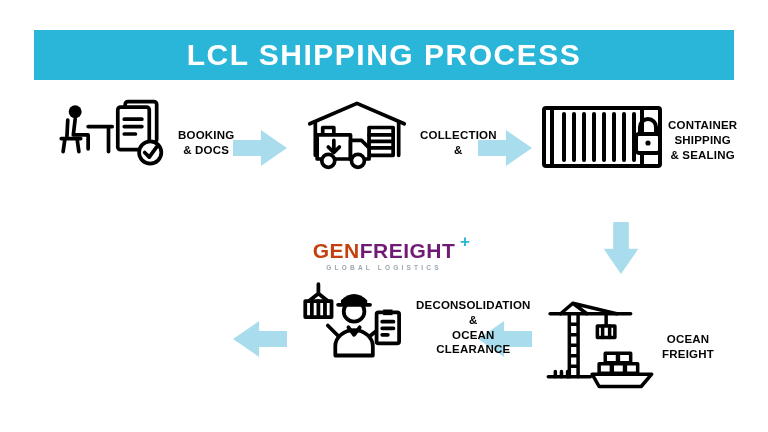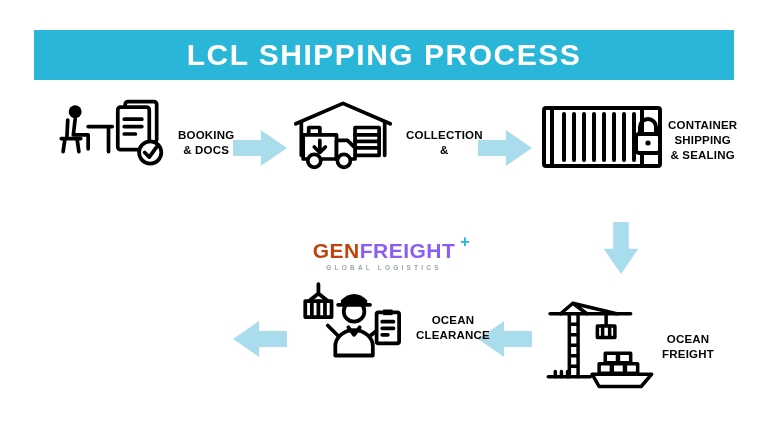--- a/index.html
+++ b/index.html
@@ -15,37 +15,37 @@
     margin:0;color:#ffffff;font-size:30px;font-weight:bold;letter-spacing:1.5px;
   }
   .step{position:absolute;display:flex;flex-direction:row;align-items:center;}
   .step .icon{display:flex;align-items:flex-end;justify-content:center;}
   .step .label{
     margin-top:5px;text-align:center;font-weight:bold;font-size:11.5px;
     line-height:1.3;color:#050505;letter-spacing:.2px;
   }
   .step .label span{display:block;}
   .step1{left:52px;top:96px;width:176px;}
-  .step2{left:280px;top:96px;width:176px;}
+  .step2{left:294px;top:96px;width:176px;}
   .step3{left:538px;top:98px;width:176px;}
   .step4{left:538px;top:298px;width:176px;}
   .step5{left:294px;top:280px;width:176px;}
   .step6{left:52px;top:284px;width:176px;}
   .arrow{position:absolute;line-height:0;}
   .arrow svg{display:block;}
   .arrow-left svg{transform:scaleX(-1);}
   .a1{left:233px;top:127px;}
   .a2{left:478px;top:127px;}
   .a3{left:600px;top:222px;}
   .a4{left:478px;top:318px;}
   .a5{left:233px;top:318px;}
   .logo{position:absolute;left:299px;top:239px;width:170px;text-align:center;}
   .wordmark{position:relative;display:inline-block;font-size:21px;font-weight:bold;letter-spacing:.5px;}
   .gen{color:#c2410c;}
-  .freight{color:#8b5cf6;}
+  .freight{color:#701a75;}
   .plus{
     position:absolute;right:-15px;top:-7px;color:#29b6d8;
     font-size:17px;font-weight:bold;
   }
   .logo .subtitle{
     font-size:6.5px;letter-spacing:3.2px;color:#9aa7b0;margin-top:1px;font-weight:bold;
   }
   .ic{stroke:#000;stroke-width:4;fill:none;stroke-linecap:round;stroke-linejoin:round;}
   .icf{fill:#000;stroke:none;}
   .icw{stroke:#000;stroke-width:4;fill:#fff;stroke-linecap:round;stroke-linejoin:round;}
@@ -176,20 +176,21 @@
         <rect class="icf" x="95" y="31" width="10" height="6"></rect>
         <path class="ic" d="M94 44 H106 M94 51 H106 M94 58 H100"></path>
         <circle class="icw" cx="64" cy="33" r="11"></circle>
         <path class="icf" d="M50 21 Q64 8 78 21 L78 26 H50 Z"></path>
         <path class="ic" d="M47 26 H81"></path>
         <path class="icw" d="M44 80 V70 a20 17 0 0 1 40 0 V80 Z"></path>
         <path class="ic" d="M58 50 L64 58 L70 50"></path>
       </svg>
     </div>
     <div class="label">
+      <span>DECONSOLIDATION &amp;</span>
       <span>OCEAN CLEARANCE</span>
     </div>
   </div>
 
   <div class="arrow arrow-left a5">
     <svg width="54" height="42" viewBox="0 0 60 44">
         <polygon fill="#a9dcec" points="0,13 31,13 31,2 60,22 31,42 31,31 0,31"></polygon>
       </svg>
   </div>
 

